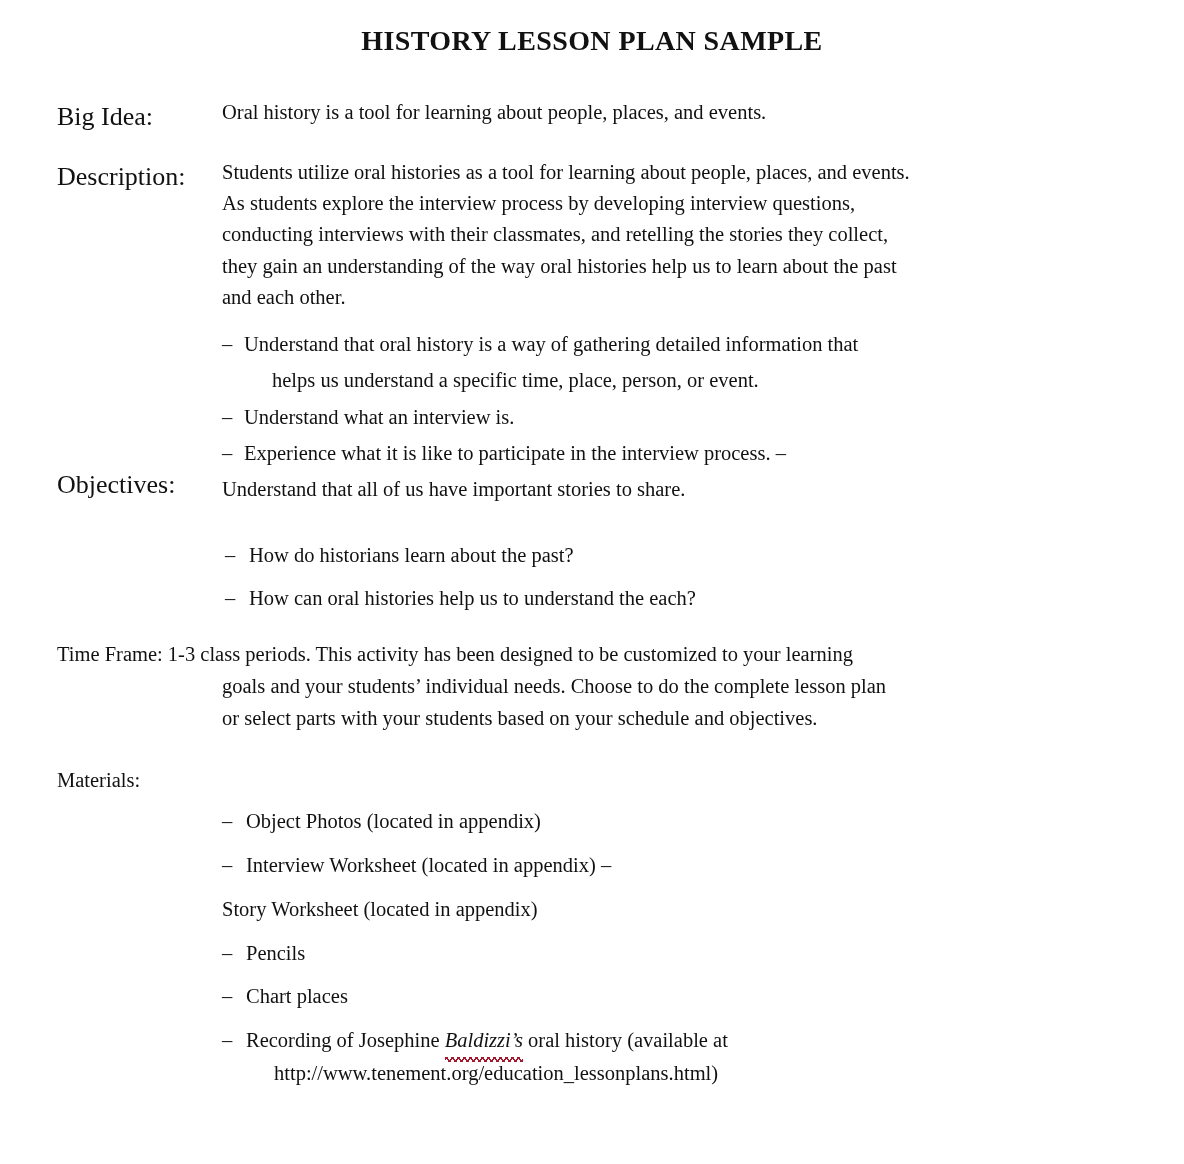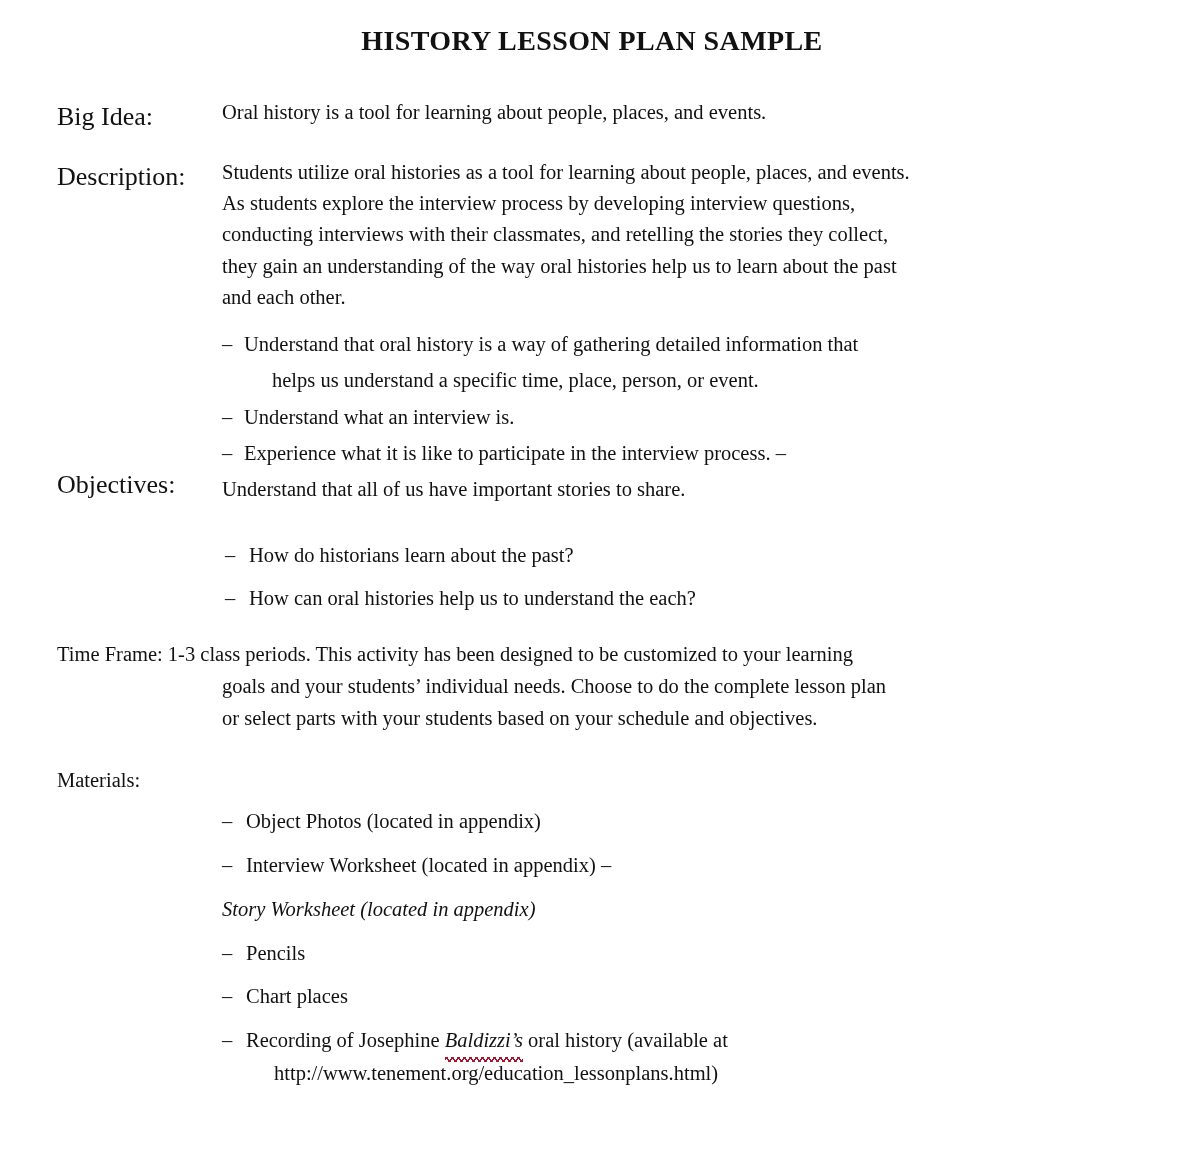--- a/index.html
+++ b/index.html
@@ -175,21 +175,21 @@
     padding-left: 24px;
     margin-bottom: 12px;
     font-size: 20.5px;
     line-height: 1.55;
   }
   .mat-list li .dash {
     position: absolute;
     left: 0;
     top: 0;
   }
-  .mat-list li.nodash { padding-left: 0; font-style: italic; }
+  .mat-list li.nodash { padding-left: 0; }
   .mat-sub {
     display: block;
     padding-left: 28px;
   }
 
   
   .misspelled {
     position: relative;
     display: inline-block;
     padding-bottom: 1px;

